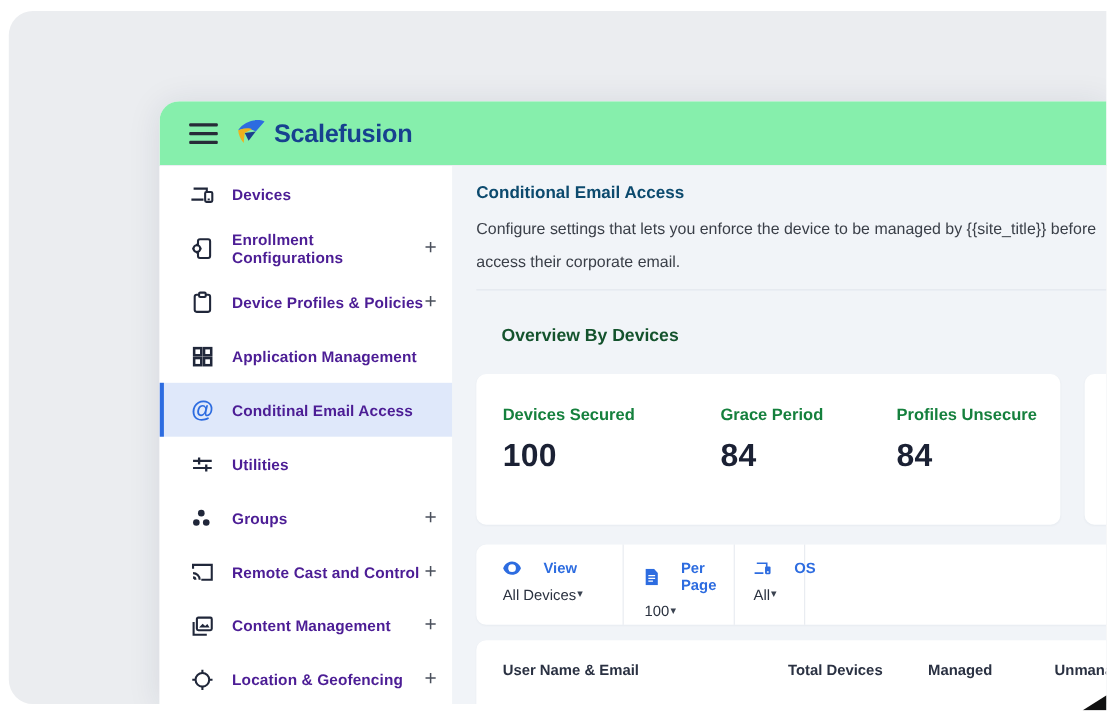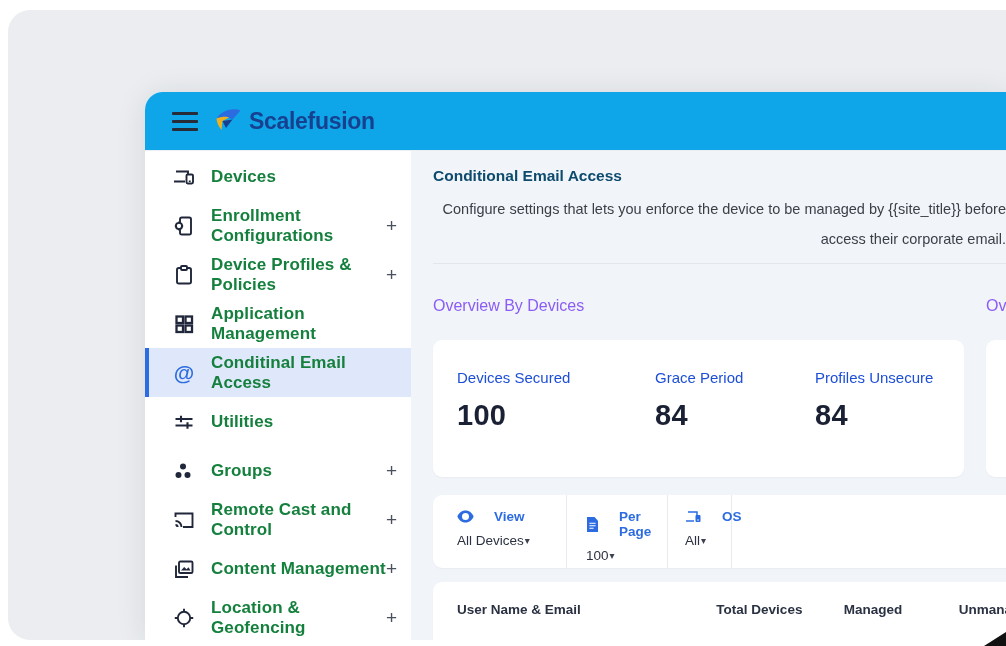--- a/index.html
+++ b/index.html
@@ -14,61 +14,61 @@
   }
   .window{
     position:absolute;left:137px;top:82px;right:0;bottom:0;
     background:#ffffff;border-radius:18px 0 0 0;
     box-shadow:0 2px 30px rgba(25,35,65,.10);
     display:flex;flex-direction:column;overflow:hidden;
   }
   
   .topbar{
     height:58px;flex:0 0 58px;display:flex;align-items:center;
-    padding-left:27px;border-bottom:1px solid #eceef3;background:#0ea5e9;
+    padding-left:27px;border-bottom:1px solid #eceef3;background:#86efac;
   }
   .hamburger{width:26px;display:flex;flex-direction:column;gap:5px;cursor:pointer;}
   .hamburger i{display:block;height:3px;background:#272c38;border-radius:1px;}
   .logo{display:flex;align-items:center;margin-left:16px;gap:7px;}
   .logo-text{font-size:23px;font-weight:700;color:#17418f;letter-spacing:-.3px;}
   
   .body-row{flex:1;display:flex;min-height:0;}
   .sidebar{width:266px;flex:0 0 266px;background:#fff;padding-top:1px;}
   .side-item{
     height:49px;display:flex;align-items:center;padding:0 14px 0 27px;
     cursor:pointer;position:relative;
   }
   .side-item .s-icon{width:24px;height:24px;flex:0 0 24px;display:flex;align-items:center;justify-content:center;color:#20273a;}
-  .side-item .s-label{margin-left:15px;font-size:17px;font-weight:700;color:#15803d;letter-spacing:.1px;}
+  .side-item .s-label{margin-left:15px;font-size:14px;font-weight:700;color:#4c1d95;letter-spacing:.1px;}
   .side-item .s-plus{margin-left:auto;font-size:19px;font-weight:400;color:#4a505c;line-height:1;}
   .side-item.selected{background:#dfe8fa;}
   .side-item.selected::before{
     content:"";position:absolute;left:0;top:0;bottom:0;width:4px;background:#2d6ce0;
   }
   .side-item.selected .s-icon{color:#2d6ce0;}
   .at-glyph{font-size:21px;font-weight:700;color:#2d6ce0;line-height:1;}
   
   .main{flex:1;background:#f1f4f8;padding:16px 0 0 22px;overflow:hidden;min-width:0;}
   .page-title{font-size:15.5px;font-weight:700;color:#0c4a6e;}
-  .page-desc{margin-top:9px;font-size:14.5px;color:#3a3f48;line-height:30px;white-space:nowrap;text-align:right;}
+  .page-desc{margin-top:9px;font-size:14.5px;color:#3a3f48;line-height:30px;white-space:nowrap;}
   .head-divider{border-bottom:1px solid #e2e6ed;margin:9px 0 0 0;width:1200px;}
   .overview-row{display:flex;gap:22px;margin-top:33px;}
   .ov-section{flex:0 0 531px;width:531px;}
   .ov-section.secondary{flex:0 0 400px;width:400px;}
-  .ov-heading{font-size:16px;font-weight:400;color:#8b5cf6;}
+  .ov-heading{font-size:16px;font-weight:700;color:#14532d;margin-left:23px;}
   .stat-card{
     margin-top:25px;background:#fff;border-radius:9px;height:137px;
     display:flex;align-items:flex-start;padding:29px 0 0 24px;box-sizing:border-box;
     box-shadow:0 1px 2px rgba(30,40,70,.04);
   }
   .stat-card.empty{width:100%;}
   .stat{display:flex;flex-direction:column;}
   .stat:nth-child(1){width:198px;}
   .stat:nth-child(2){width:160px;}
-  .stat-label{font-size:15px;font-weight:400;color:#1d4ed8;}
+  .stat-label{font-size:15px;font-weight:700;color:#15803d;}
   .stat-value{margin-top:13px;font-size:29px;font-weight:700;color:#1b2134;letter-spacing:.3px;}
   
   .filter-card{
     margin-top:18px;background:#fff;border-radius:9px;height:73px;width:calc(100% + 30px);
     display:flex;align-items:stretch;box-shadow:0 1px 2px rgba(30,40,70,.04);
   }
   .f-cell{padding:14px 0 0 24px;box-sizing:border-box;border-right:1px solid #e7eaf0;cursor:pointer;}
   .f-cell.c1{width:134px;}
   .f-cell.c2{width:101px;padding-left:19px;}
   .f-cell.c3{width:64px;padding-left:17px;}

